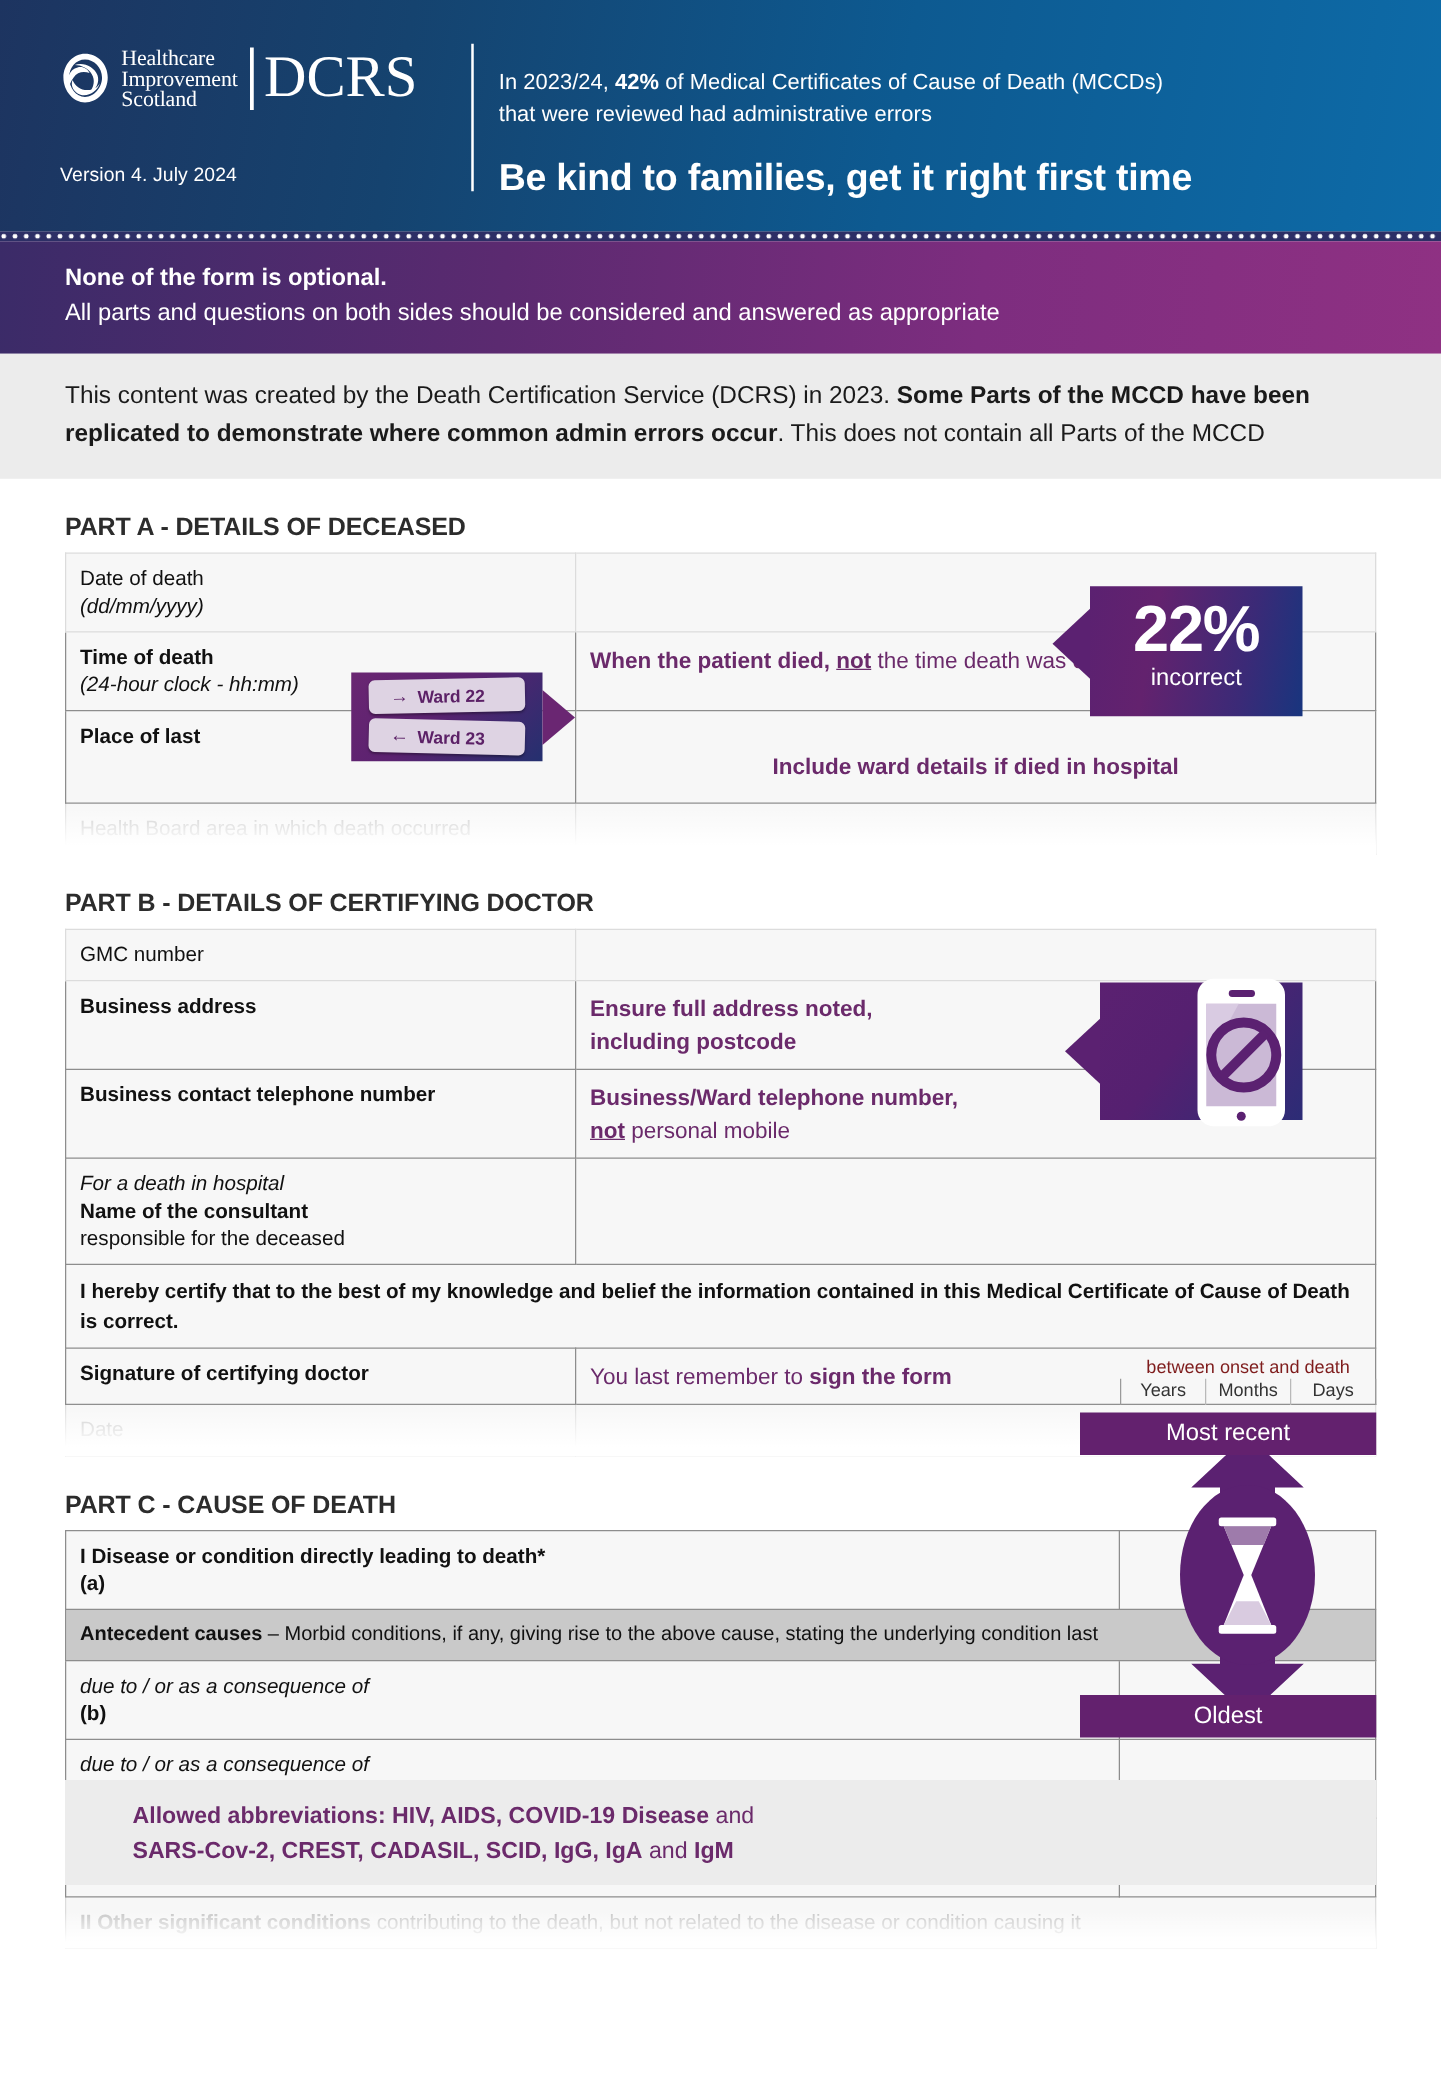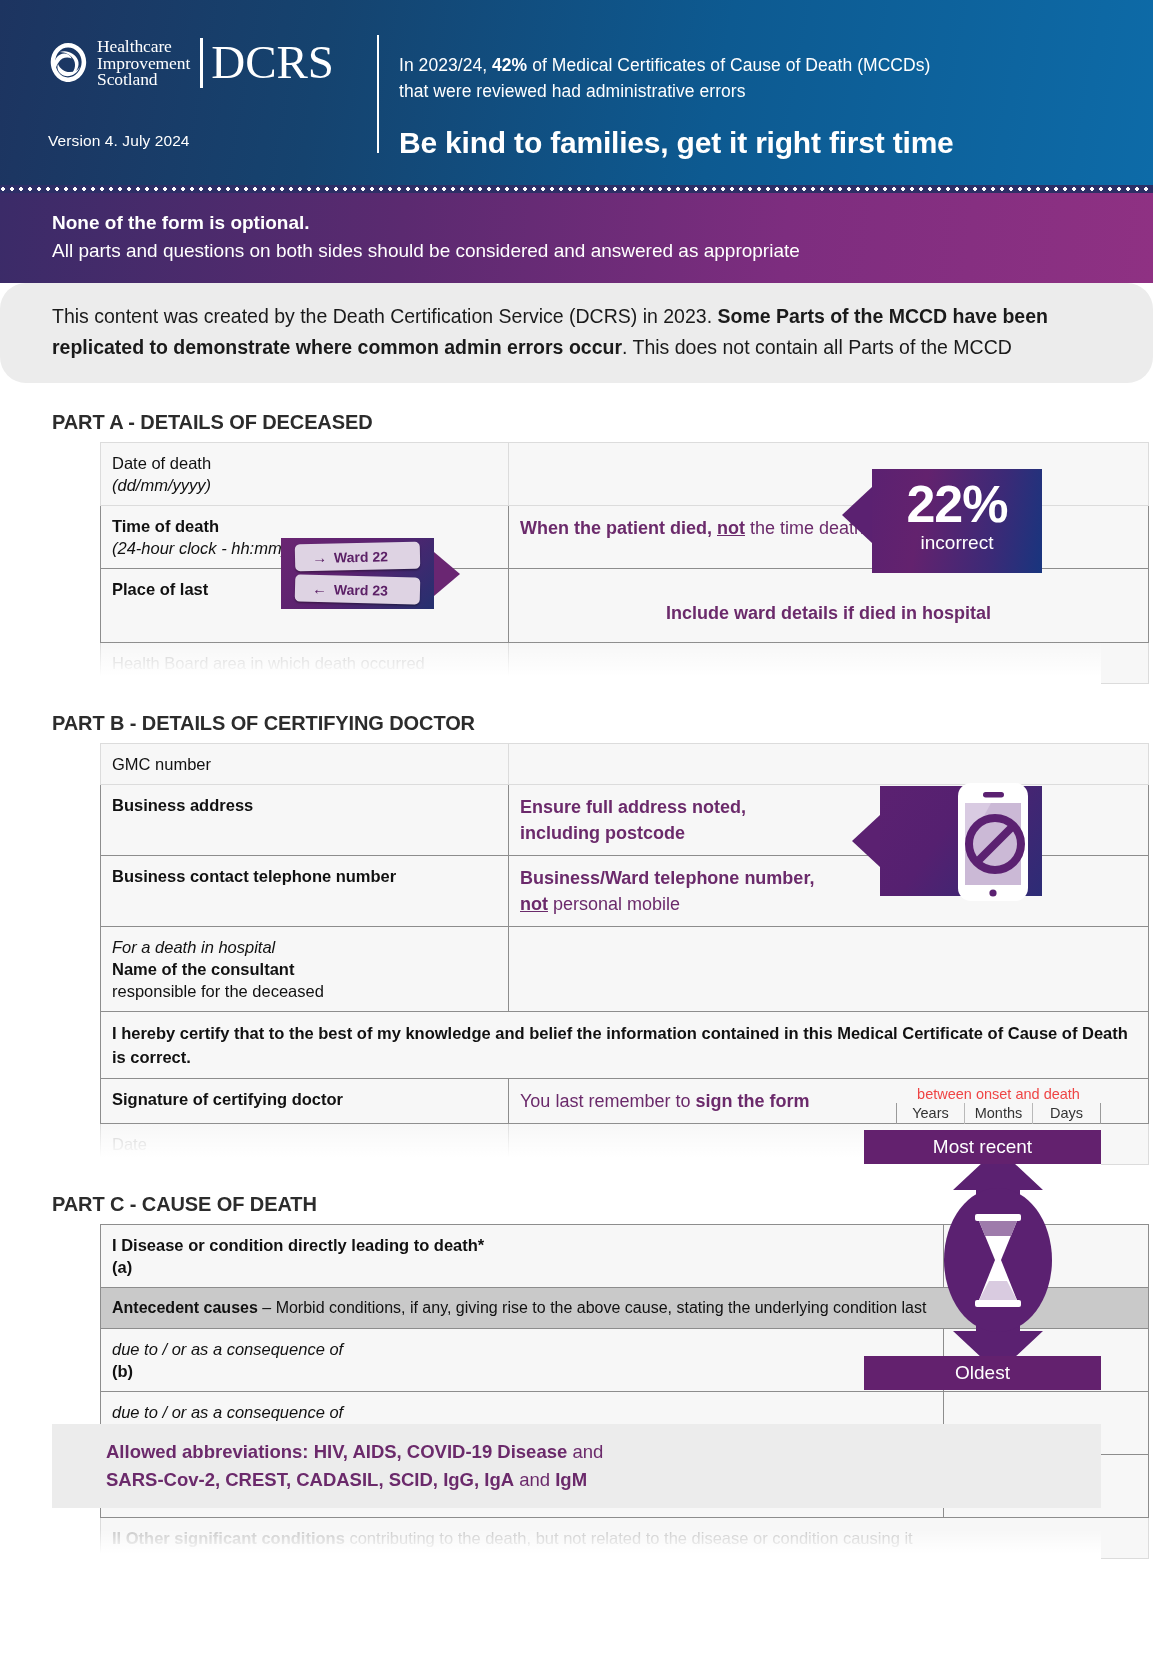--- a/index.html
+++ b/index.html
@@ -65,31 +65,31 @@
     background: linear-gradient(95deg, #3b2b68 0%, #5b2a70 35%, #7d2d7f 68%, #8f3183 100%);
     color: #fff; padding: 16px 12px 18px 52px;
   }
   .banner-l1 { font-size: 19px; font-weight: 700; line-height: 27px; }
   .banner-l2 { font-size: 19px; font-weight: 400; line-height: 29px; }
 
   
   .intro {
     background: #ececec; color: #1a1a1a;
     padding: 18px 95px 20px 52px;
-    font-size: 19.5px; line-height: 31px; border-radius: 26px;
+    font-size: 19.5px; line-height: 31px;
   }
   .intro b { font-weight: 700; }
 
   
   .section { padding: 0 52px; }
   .part-title {
     font-size: 20px; font-weight: 700; color: #2c2c2c; letter-spacing: -0.1px;
     margin-top: 28px; margin-bottom: 8px;
   }
-  .tbl { width: 100%; border-collapse: collapse; table-layout: fixed; margin-left: 48px; }
+  .tbl { width: 100%; border-collapse: collapse; table-layout: fixed; }
   .tbl td {
     border: 1px solid #8d8d8d; background: #f7f7f7;
     padding: 9px 11px; vertical-align: top;
     font-size: 16.5px; line-height: 22px; color: #111;
   }
   .c-left { width: 408px; }
   .faded { color: #c7c7c7; border-color: #dcdcdc !important; }
   .faded td { color: #c7c7c7; }
   .bold { font-weight: 700; }
   .ital { font-style: italic; }
@@ -154,21 +154,21 @@
     border-top: 26px solid transparent;
     border-bottom: 26px solid transparent;
     border-right: 28px solid #5b2171;
   }
   .phone-svg { position: absolute; right: 12px; top: -5px; }
 
   
   .pc-head {
     position: absolute; right: 52px; top: 1085px; width: 205px; text-align: center;
   }
-  .pc-head .onset { font-size: 14.5px; color: #ef4444; line-height: 18px; white-space: nowrap; }
+  .pc-head .onset { font-size: 14.5px; color: #7f1d1d; line-height: 18px; white-space: nowrap; }
   .pc-cols { display: flex; border-left: 1px solid #9a9a9a; border-right: 1px solid #9a9a9a; }
   .pc-cols div {
     flex: 1; text-align: center; font-size: 14.5px; color: #333; padding: 2px 0 3px;
   }
   .pc-cols div + div { border-left: 1px solid #b9b9b9; }
 
   .pc-badge {
     position: absolute; background: #63216e; color: #fff;
     text-align: center; font-size: 19px; line-height: 34px; width: 237px; height: 34px;
   }

